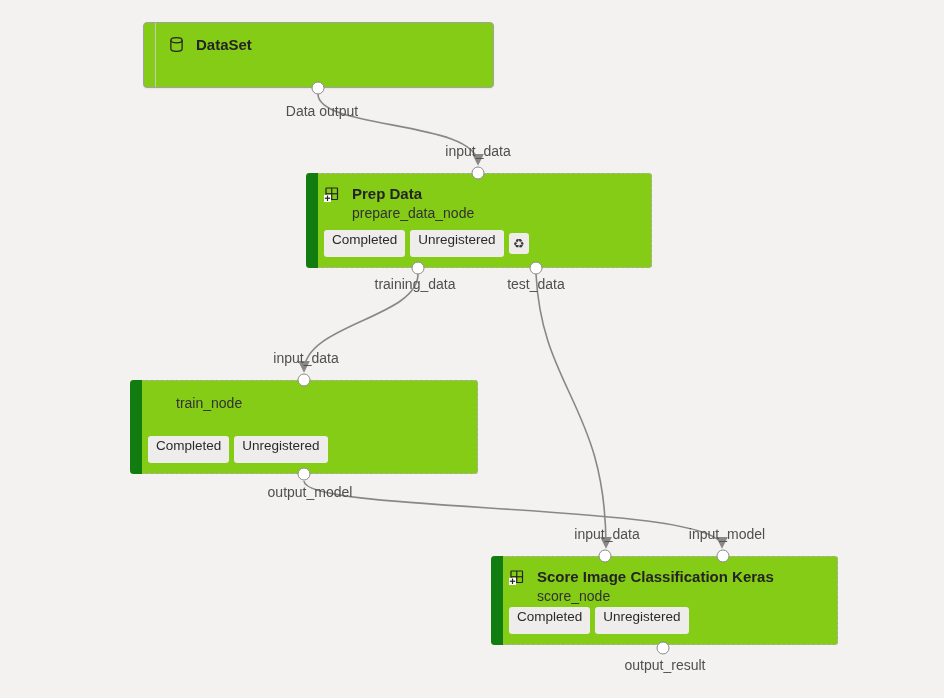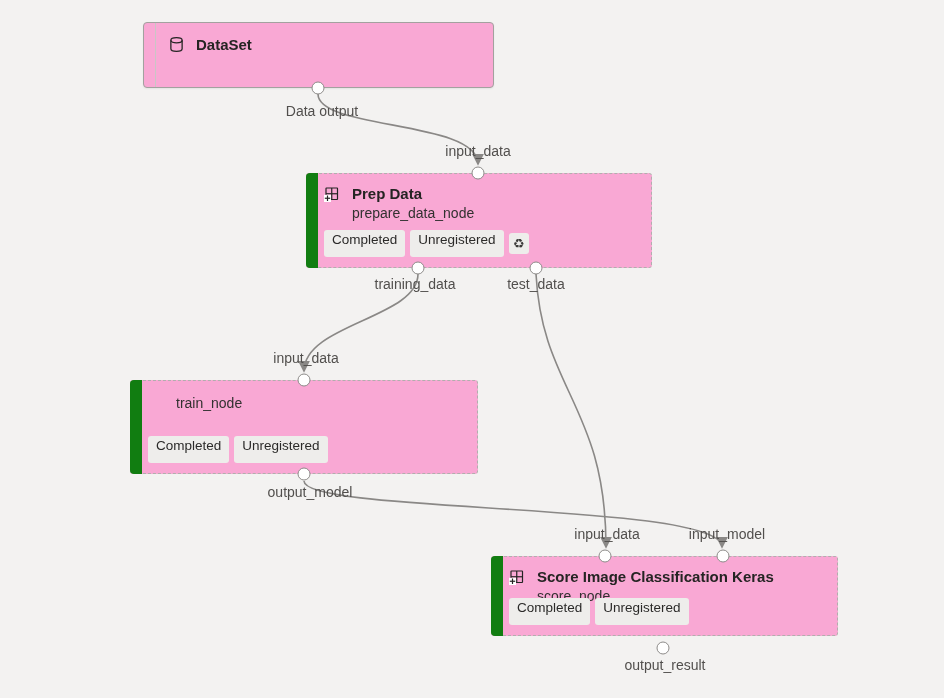--- a/index.html
+++ b/index.html
@@ -6,21 +6,21 @@
   .canvas{
     position:relative;
     width:944px;height:698px;
     background:#f3f2f1;
     font-family:"Liberation Sans","DejaVu Sans",sans-serif;
     overflow:hidden;
   }
   svg.edges{position:absolute;left:0;top:0;}
 
   
-  .node{position:absolute;box-sizing:border-box;background:#f9a8d4;}
+  .node{position:absolute;box-sizing:border-box;background:#84cc16;}
   .dataset-node{
     border:1px solid #a3a19f;border-radius:4px;
     box-shadow:0 1px 2px rgba(0,0,0,0.06);
   }
   .dataset-divider{
     position:absolute;left:11px;top:0;bottom:0;width:1px;background:#c9c7c5;
   }
   .dataset-body{position:absolute;left:0;top:0;right:0;padding:13px 10px 0 24px;
     display:flex;align-items:center;gap:11px;}
   .comp-node{
@@ -120,21 +120,21 @@
     <div class="accent-bar" style="background:#117d11;"></div>
     <div class="comp-body">
       <div class="node-subtitle">train_node</div>
       <div class="badge-row">
         <span class="badge">Completed</span>
         <span class="badge">Unregistered</span>
       </div>
     </div>
   </div>
 
-  <div class="node comp-node" style="left:491px;top:556px;width:347px;height:80px;">
+  <div class="node comp-node" style="left:491px;top:556px;width:347px;height:89px;">
     <div class="accent-bar" style="background:#117d11;"></div>
     <div class="comp-body">
       <div class="title-row">
         <svg class="icon" width="16" height="16" viewBox="0 0 16 16">
           <g fill="none" stroke="#252423" stroke-width="1.2">
             <rect x="2" y="2" width="11.5" height="11.5" rx="0.5"></rect>
             <line x1="7.75" y1="2" x2="7.75" y2="13.5"></line>
             <line x1="2" y1="7.75" x2="13.5" y2="7.75"></line>
           </g>
           <rect x="0" y="8.8" width="7" height="7.2" fill="#ffffff"></rect>

